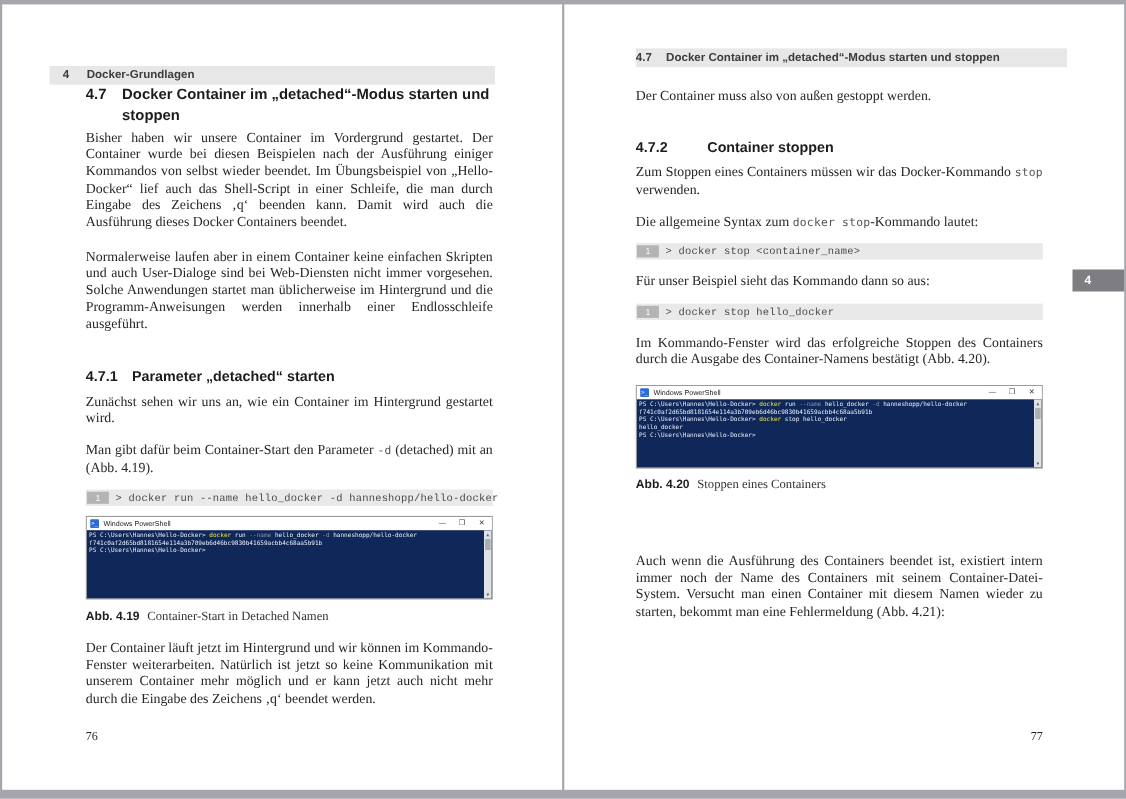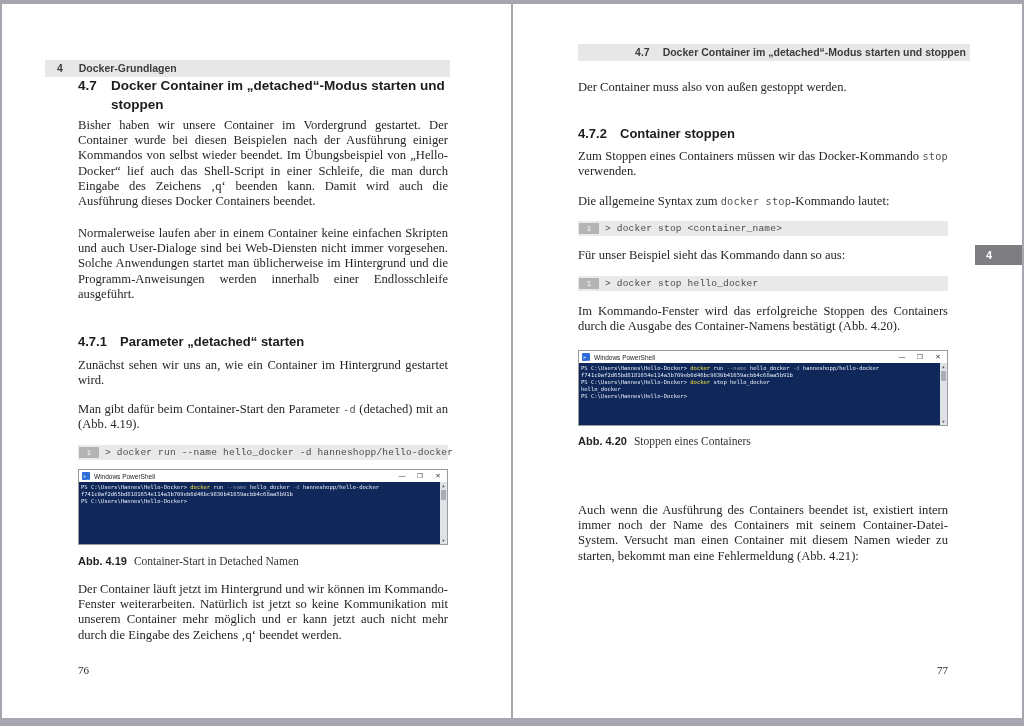--- a/index.html
+++ b/index.html
@@ -14,38 +14,38 @@
   .page-left{left:2px;}
   .page-right{left:513px;}
 
   
   .running-head{
     position:absolute;height:17px;background:#e7e7e7;
     font-family:"Liberation Sans",sans-serif;font-weight:bold;
     font-size:10.5px;color:#3c3c3c;line-height:17px;white-space:nowrap;
   }
   .rh-left{top:56px;left:43px;width:405px;padding-left:12px;box-sizing:border-box;}
-  .rh-right{top:40px;left:65px;width:392px;text-align:right;padding-right:4px;box-sizing:border-box;}
+  .rh-right{top:40px;left:65px;width:392px;text-align:left;padding-right:18px;box-sizing:border-box;}
   .rh-num{margin-right:13px;}
 
   
   .h-section{
     position:absolute;left:76px;width:372px;display:flex;
     font-family:"Liberation Sans",sans-serif;font-weight:bold;
     font-size:13.5px;color:#1c1c1c;line-height:19px;
   }
   .h-section .h-num{width:33px;flex:0 0 33px;}
   .h-section .h-title{width:335px;flex:0 0 335px;}
   .h-sub{
     position:absolute;left:76px;width:372px;display:flex;
     font-family:"Liberation Sans",sans-serif;font-weight:bold;
     font-size:13px;color:#1c1c1c;line-height:16px;
   }
   .h-sub .h-num{width:42px;flex:0 0 42px;}
-  .pr .h-section,.pr .h-sub{left:65px;}
+  .pr .h-section,.pr .h-sub{left:65px;gap:23px;}
 
   
   .body{
     position:absolute;left:76px;width:370px;margin:0;
     font-size:12.6px;line-height:15.2px;color:#262626;text-align:justify;
   }
   .pr .body{left:65px;}
   .body code{
     font-family:"DejaVu Sans Mono",monospace;font-size:10.3px;color:#555;
     letter-spacing:0.2px;

